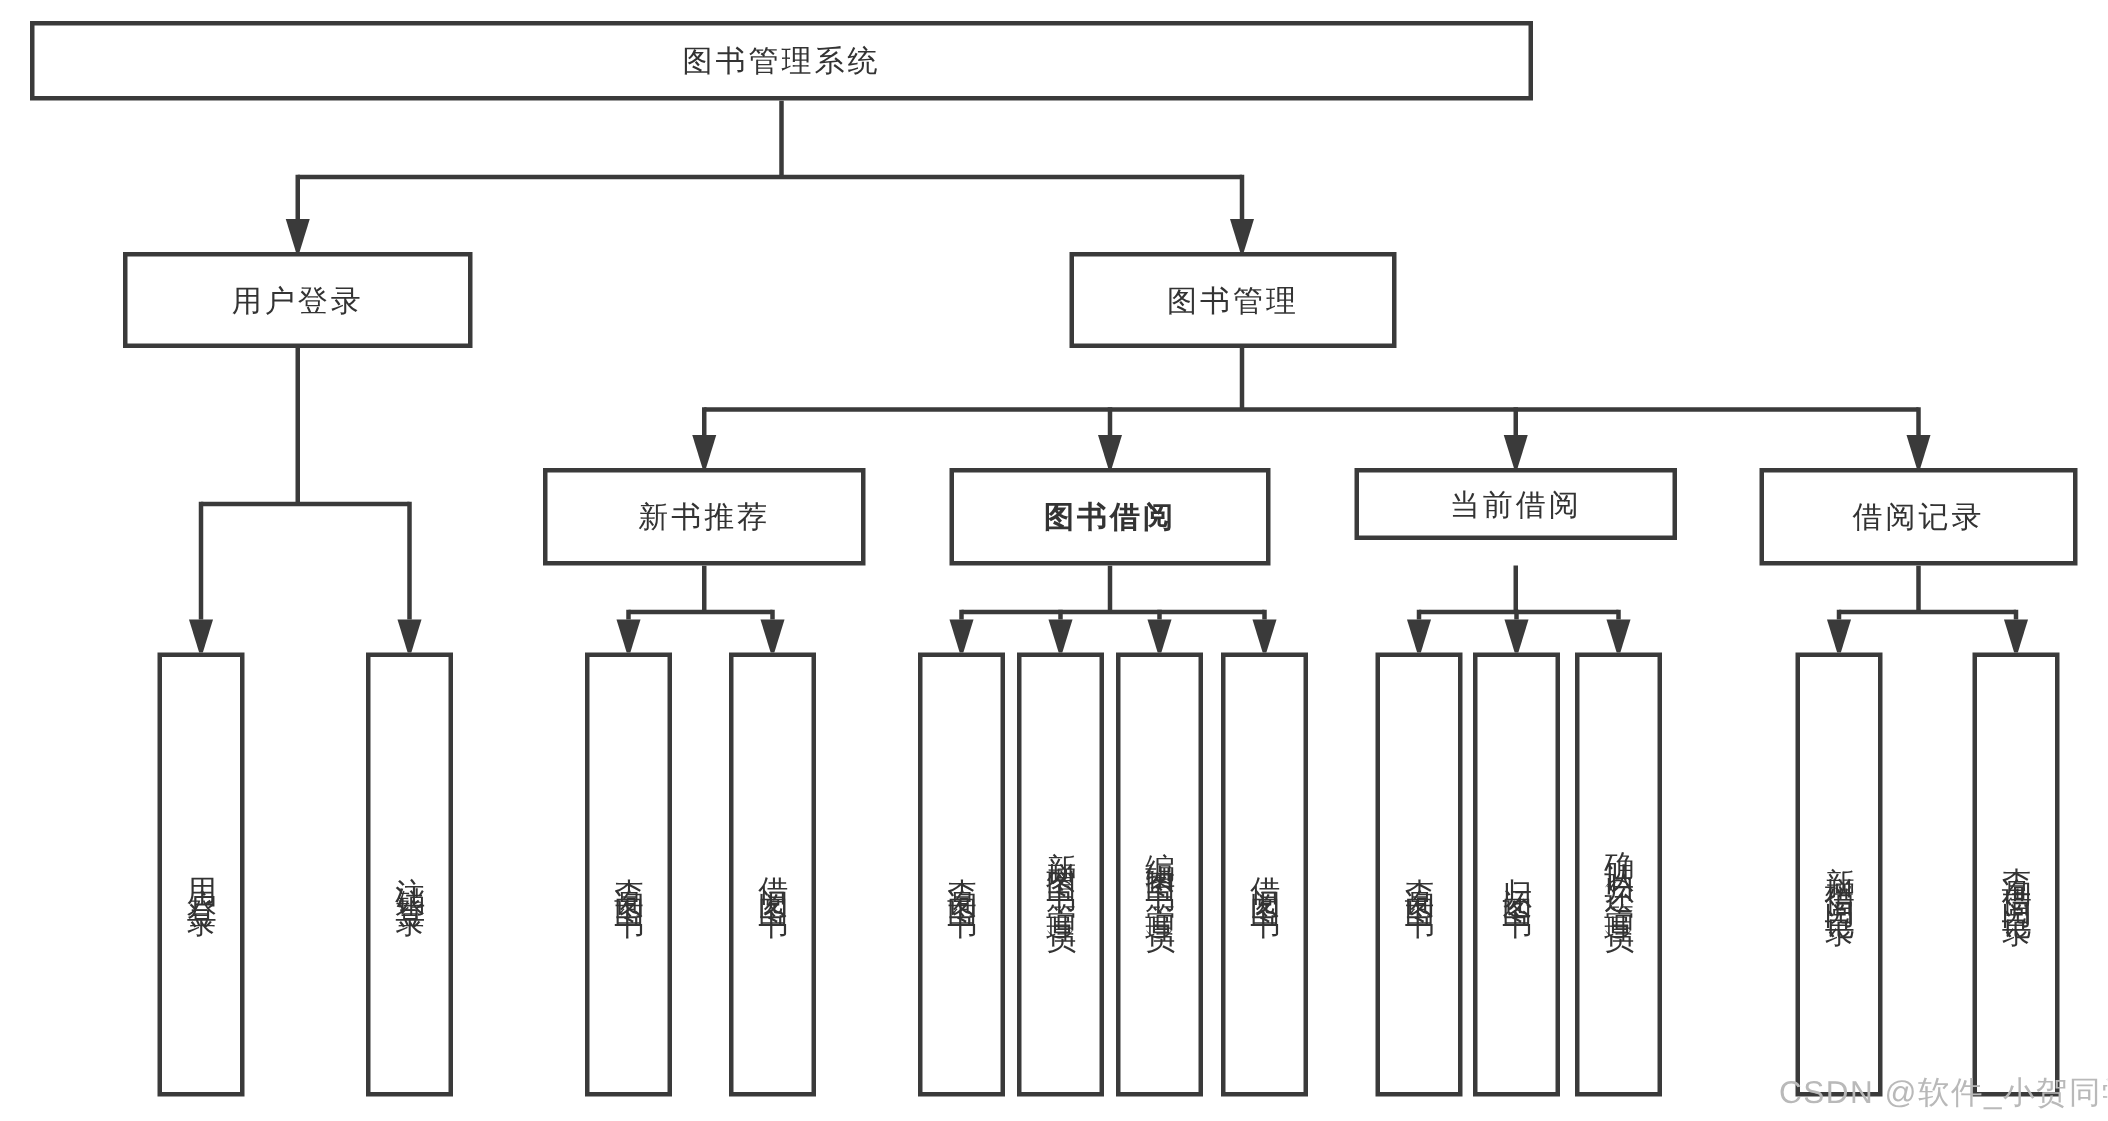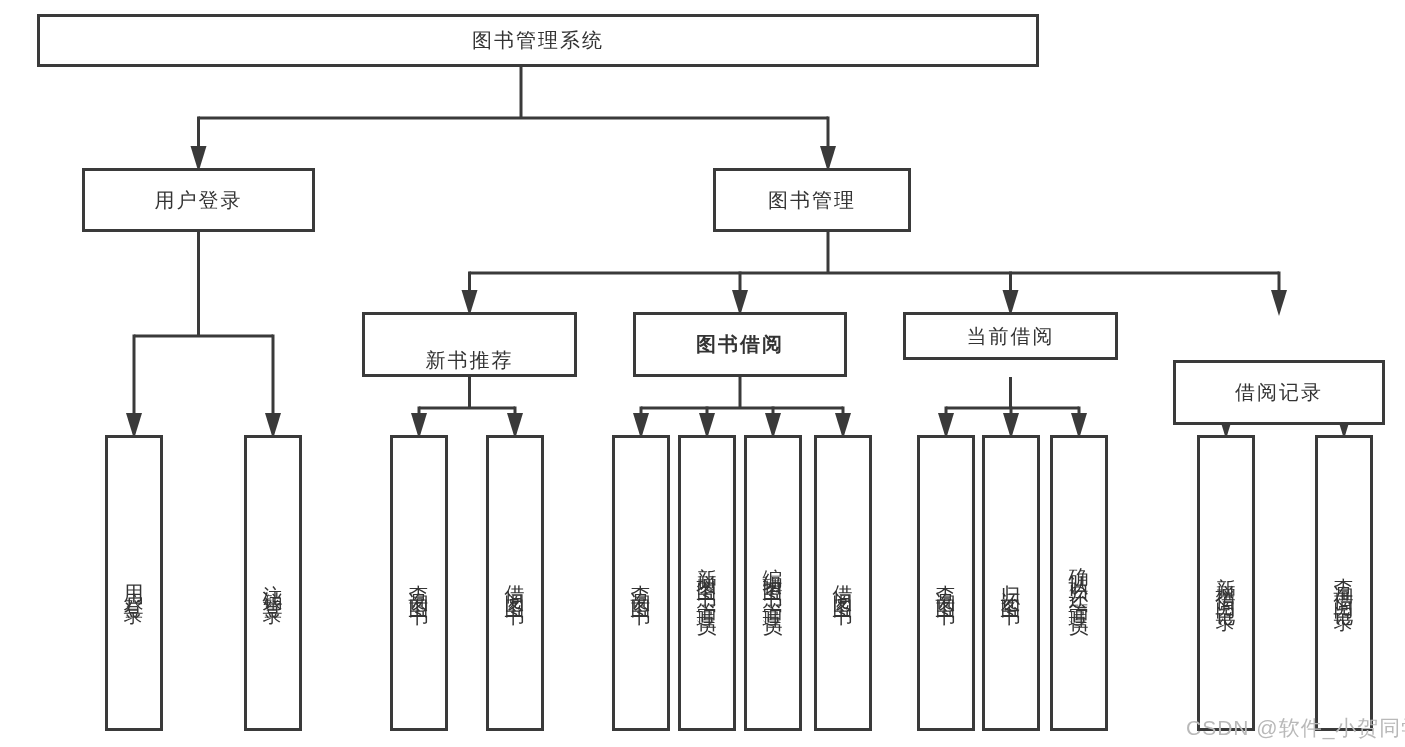--- a/index.html
+++ b/index.html
@@ -95,39 +95,39 @@
       <line x1="1079" y1="406.5" x2="1079" y2="413" stroke="#3a3a3a" stroke-width="3"></line>
       <polygon points="1071,413 1087,413 1079,439" fill="#3a3a3a"></polygon>
       <line x1="1279" y1="377" x2="1279" y2="408" stroke="#3a3a3a" stroke-width="3"></line>
       <line x1="1226" y1="408" x2="1344" y2="408" stroke="#3a3a3a" stroke-width="3"></line>
       <line x1="1226" y1="406.5" x2="1226" y2="413" stroke="#3a3a3a" stroke-width="3"></line>
       <polygon points="1218,413 1234,413 1226,439" fill="#3a3a3a"></polygon>
       <line x1="1344" y1="406.5" x2="1344" y2="413" stroke="#3a3a3a" stroke-width="3"></line>
       <polygon points="1336,413 1352,413 1344,439" fill="#3a3a3a"></polygon>
     </svg>
   <div id="nodes">
-      <div class="node h" style="left: 20px; top: 14px; width: 1002px; height: 53px; margin-left: 17px;">
+      <div class="node h" style="left: 20px; top: 14px; width: 1002px; height: 53px;">
         <span class="label">图书管理系统</span>
       </div>
       <div class="node h" style="left: 82px; top: 168px; width: 233px; height: 64px;">
         <span class="label">用户登录</span>
       </div>
-      <div class="node h" style="left: 713px; top: 168px; width: 198px; height: 64px;">
+      <div class="node h" style="left: 713px; top: 168px; width: 218px; height: 64px;">
         <span class="label">图书管理</span>
       </div>
-      <div class="node h" style="left: 362px; top: 312px; width: 215px; height: 65px; align-items: flex-end;">
+      <div class="node h" style="left: 362px; top: 312px; width: 215px; height: 65px;">
         <span class="label">新书推荐</span>
       </div>
       <div class="node h" style="left: 633px; top: 312px; width: 214px; height: 65px; font-weight: bold;">
         <span class="label">图书借阅</span>
       </div>
       <div class="node h" style="left: 903px; top: 312px; width: 215px; height: 48px;">
         <span class="label">当前借阅</span>
       </div>
-      <div class="node h" style="left: 1173px; top: 312px; width: 212px; height: 65px; margin-top: 48px;">
+      <div class="node h" style="left: 1173px; top: 312px; width: 212px; height: 65px;">
         <span class="label">借阅记录</span>
       </div>
       <div class="node v" style="left: 105px; top: 435px; width: 58px; height: 296px;">
         <span class="label">用户登录</span>
       </div>
       <div class="node v" style="left: 244px; top: 435px; width: 58px; height: 296px;">
         <span class="label">注销登录</span>
       </div>
       <div class="node v" style="left: 390px; top: 435px; width: 58px; height: 296px;">
         <span class="label">查询图书</span>

